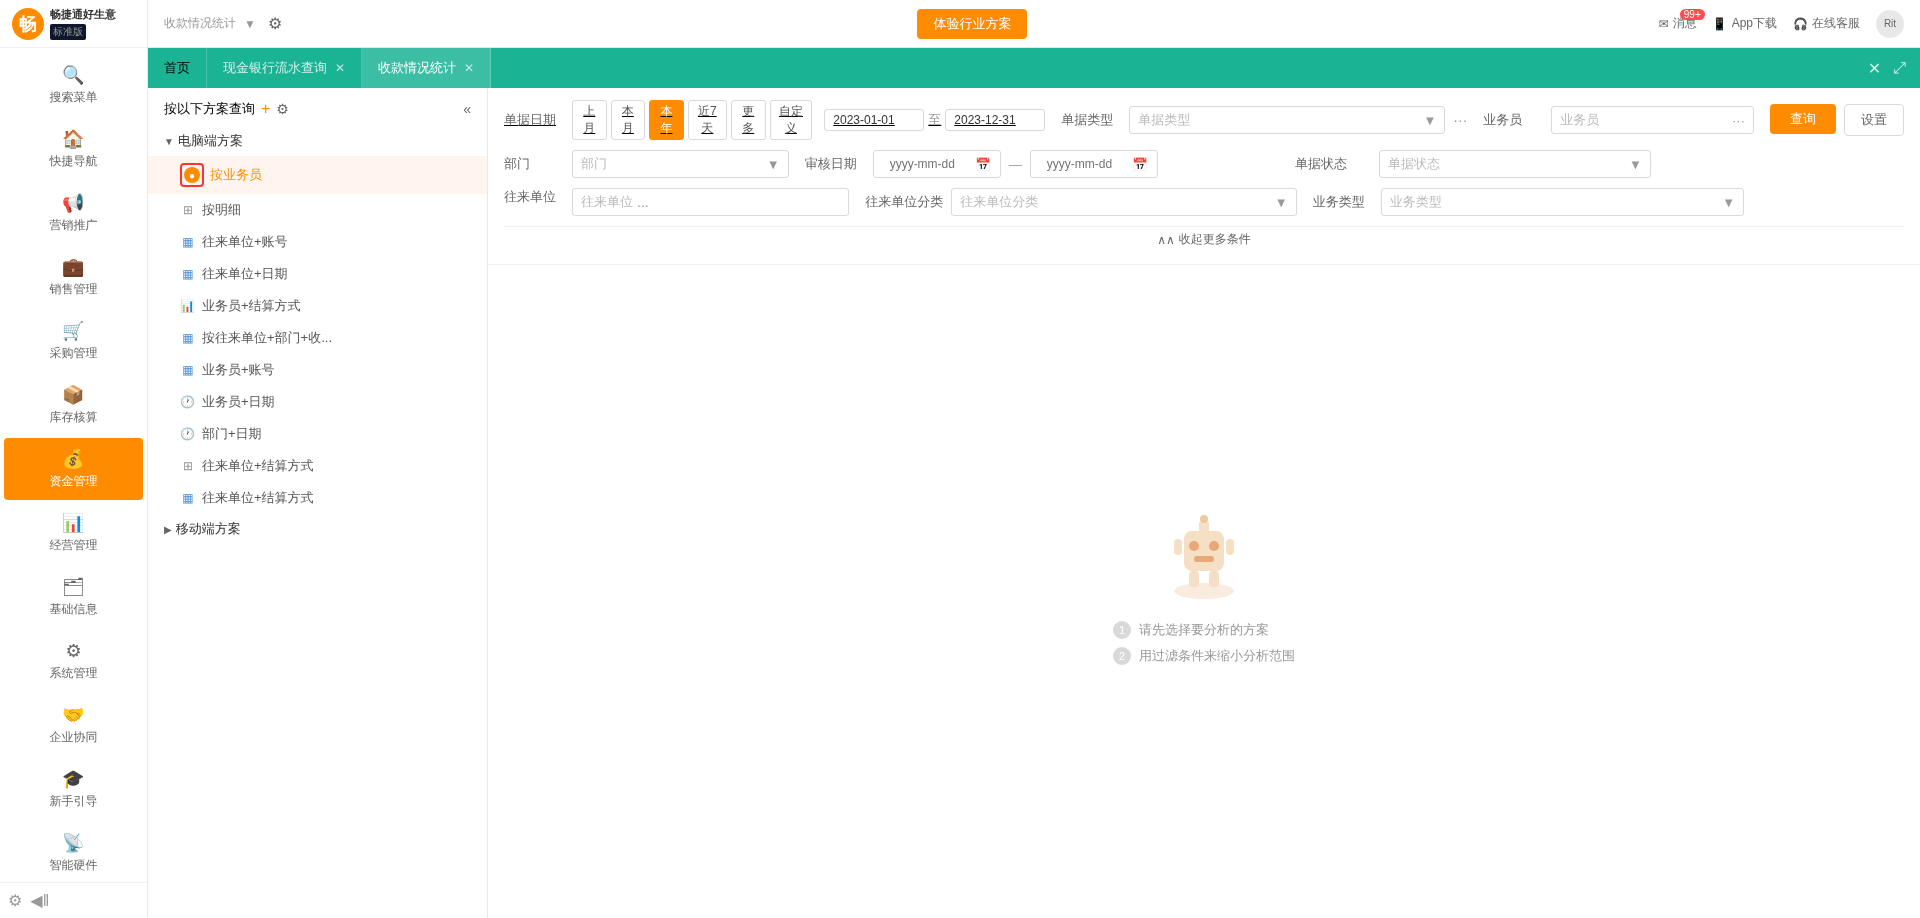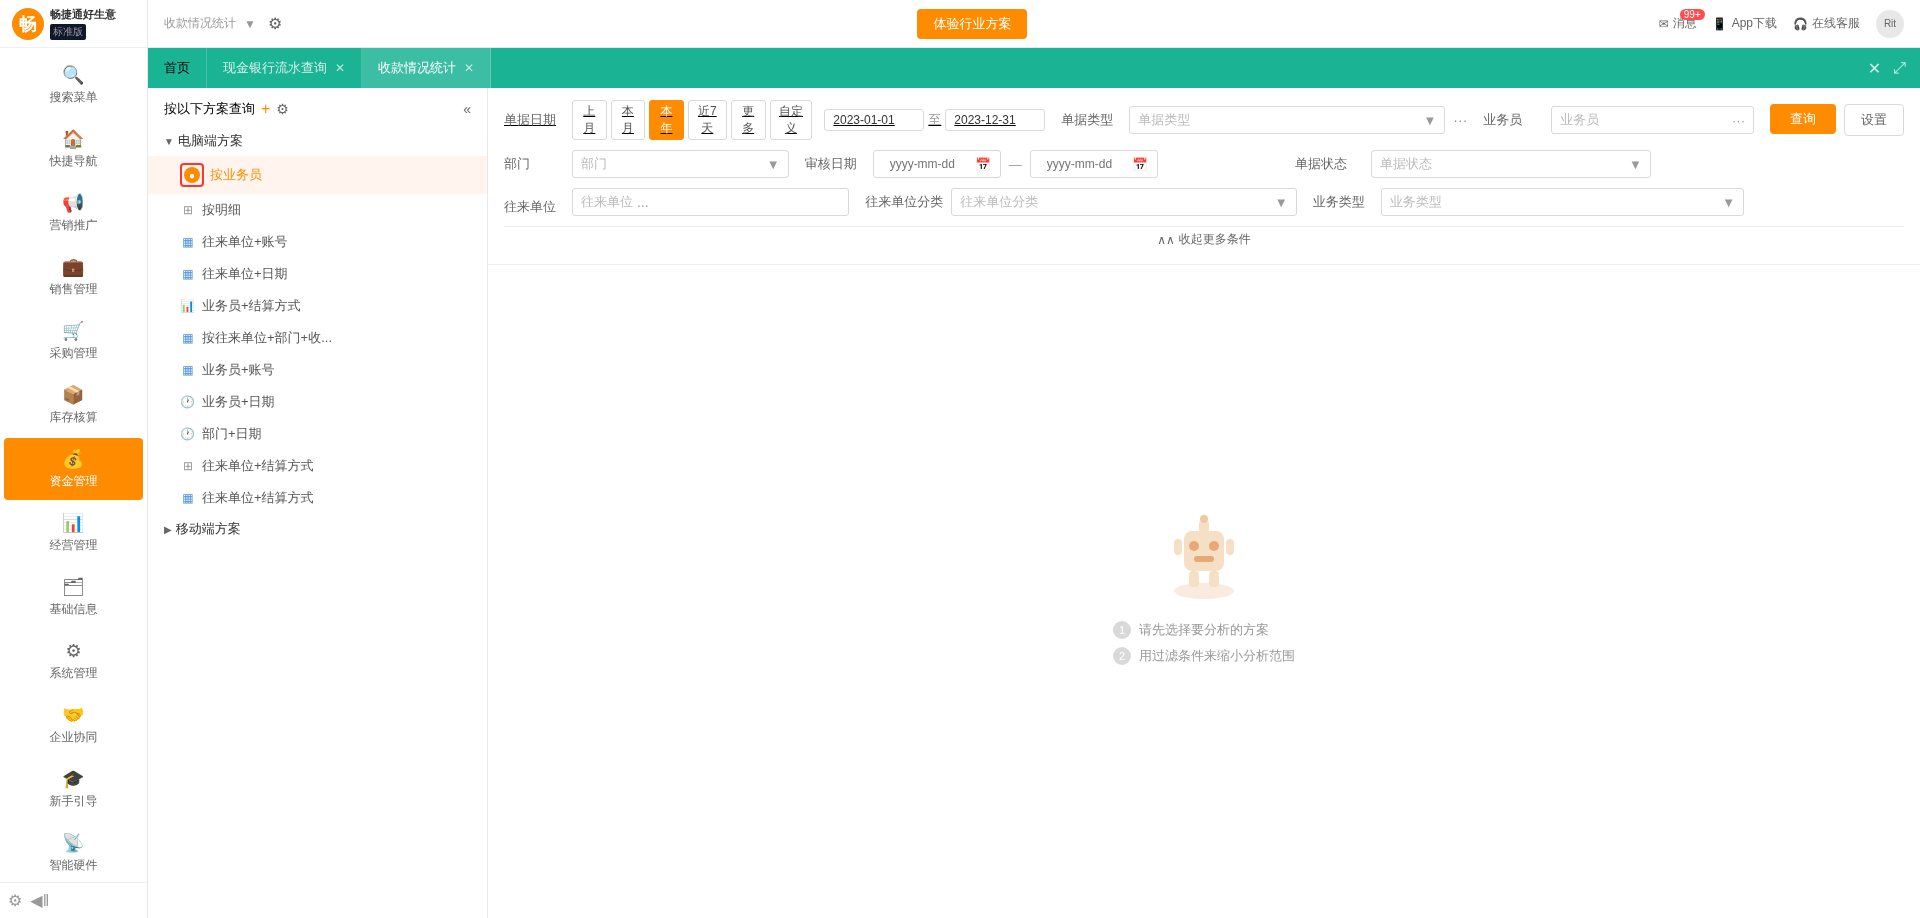--- a/index.html
+++ b/index.html
@@ -341,32 +341,32 @@
             <div class="filter-date-wrap">
               <input class="date-input" style="border: none; width: 90px;" type="text" placeholder="yyyy-mm-dd">
               <span style="color:#bbb;cursor:pointer;">📅</span>
             </div>
             <span style="color:#999;">—</span>
             <div class="filter-date-wrap">
               <input class="date-input" style="border: none; width: 90px;" type="text" placeholder="yyyy-mm-dd">
               <span style="color:#bbb;cursor:pointer;">📅</span>
             </div>
           </div>
-          <div style="display:flex;align-items:center;gap:16px;flex:1.5;">
+          <div style="display:flex;align-items:center;gap:24px;flex:1.5;">
             <span class="filter-label">单据状态</span>
             <div class="filter-select" style="flex:1;">
               <span style="color:#bbb;">单据状态</span>
               <span class="arrow">▼</span>
             </div>
           </div>
           <div style="flex:1;"></div>
         </div>
 
         <div class="filter-row">
-          <div style="display:flex;align-items:flex-end;gap:8px;flex:1.2;">
+          <div style="display:flex;align-items:flex-start;gap:8px;flex:1.2;">
             <span class="filter-label">往来单位</span>
             <div class="filter-input-wrap">
               <span style="color:#bbb;">往来单位</span>
               <span class="filter-dots">...</span>
             </div>
           </div>
           <div style="display:flex;align-items:center;gap:8px;flex:1.5;text-align:right;">
             <span class="filter-label">往来单位分类</span>
             <div class="filter-select" style="flex:1;">
               <span style="color:#bbb;">往来单位分类</span>

